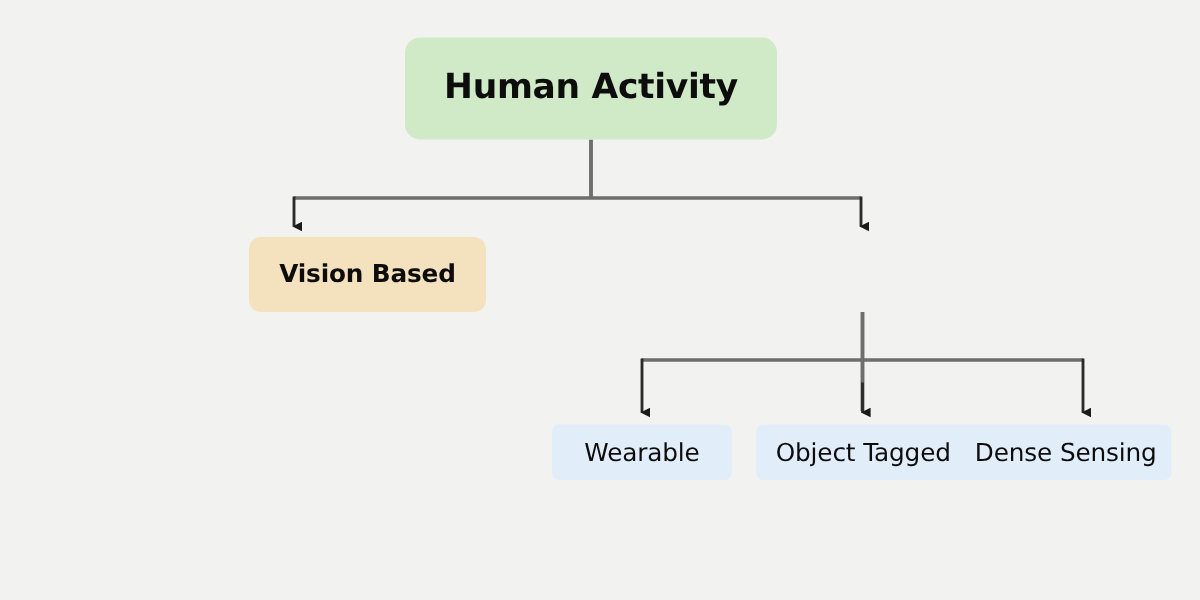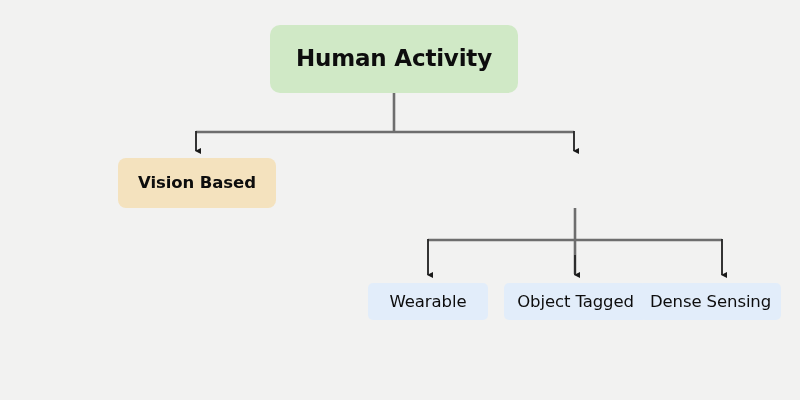--- a/index.html
+++ b/index.html
@@ -51,20 +51,21 @@
     padding: 0 10px;
   }
   
   .node-l2 {
     top: 158px;
     height: 50px;
     background: #f4e2be;
     font-size: 16.5px;
     font-weight: bold;
     letter-spacing: -0.1px;
+    margin-left: 48px;
   }
   .node-vision {
     left: 118px;
     width: 158px;
   }
   .node-sensor {
     left: 497px;
     width: 155px;
   }
   

